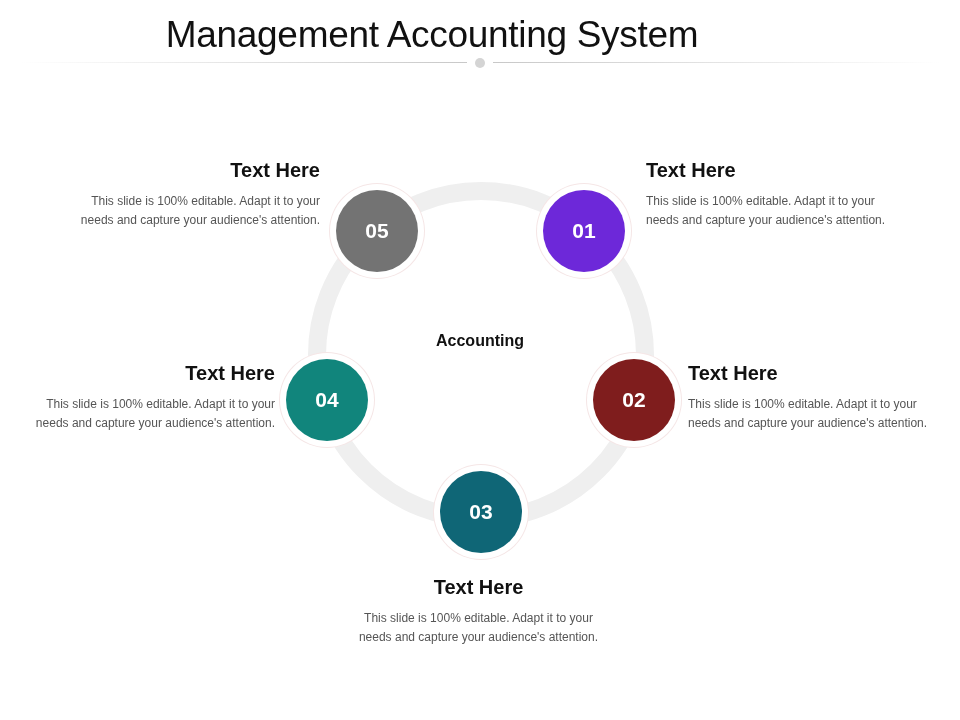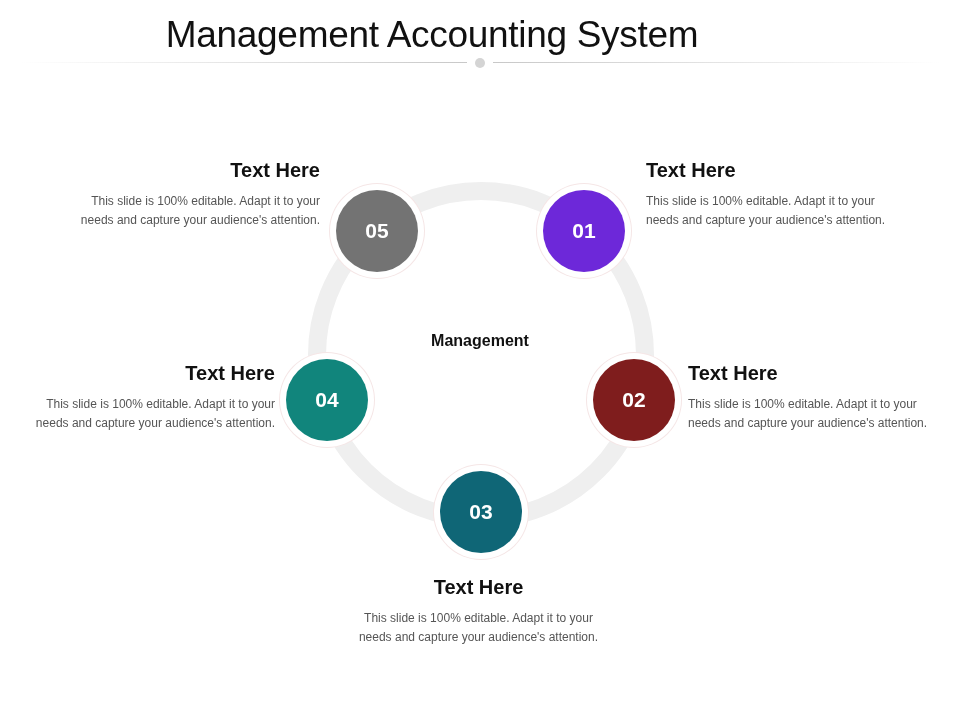--- a/index.html
+++ b/index.html
@@ -25,21 +25,21 @@
 <div class="title">Management Accounting System</div>
 <div class="divider left"></div>
 <div class="divider-dot"></div>
 <div class="divider right"></div>
 
 <svg class="ring" width="960" height="720">
   <circle cx="481" cy="355" r="164" fill="none" stroke="#efefef" stroke-width="18"></circle>
 </svg>
 
 <div class="center-label">
-  <div>Management</div>
+  <div>Accounting</div>
 </div>
 
 <div class="node" style="left:537px; top:184px;">
   <div class="disc" style="background:#6d28d9;">01</div>
 </div>
 
 <div class="node" style="left:587px; top:353px;">
   <div class="disc" style="background:#7f1d1d;">02</div>
 </div>
 

